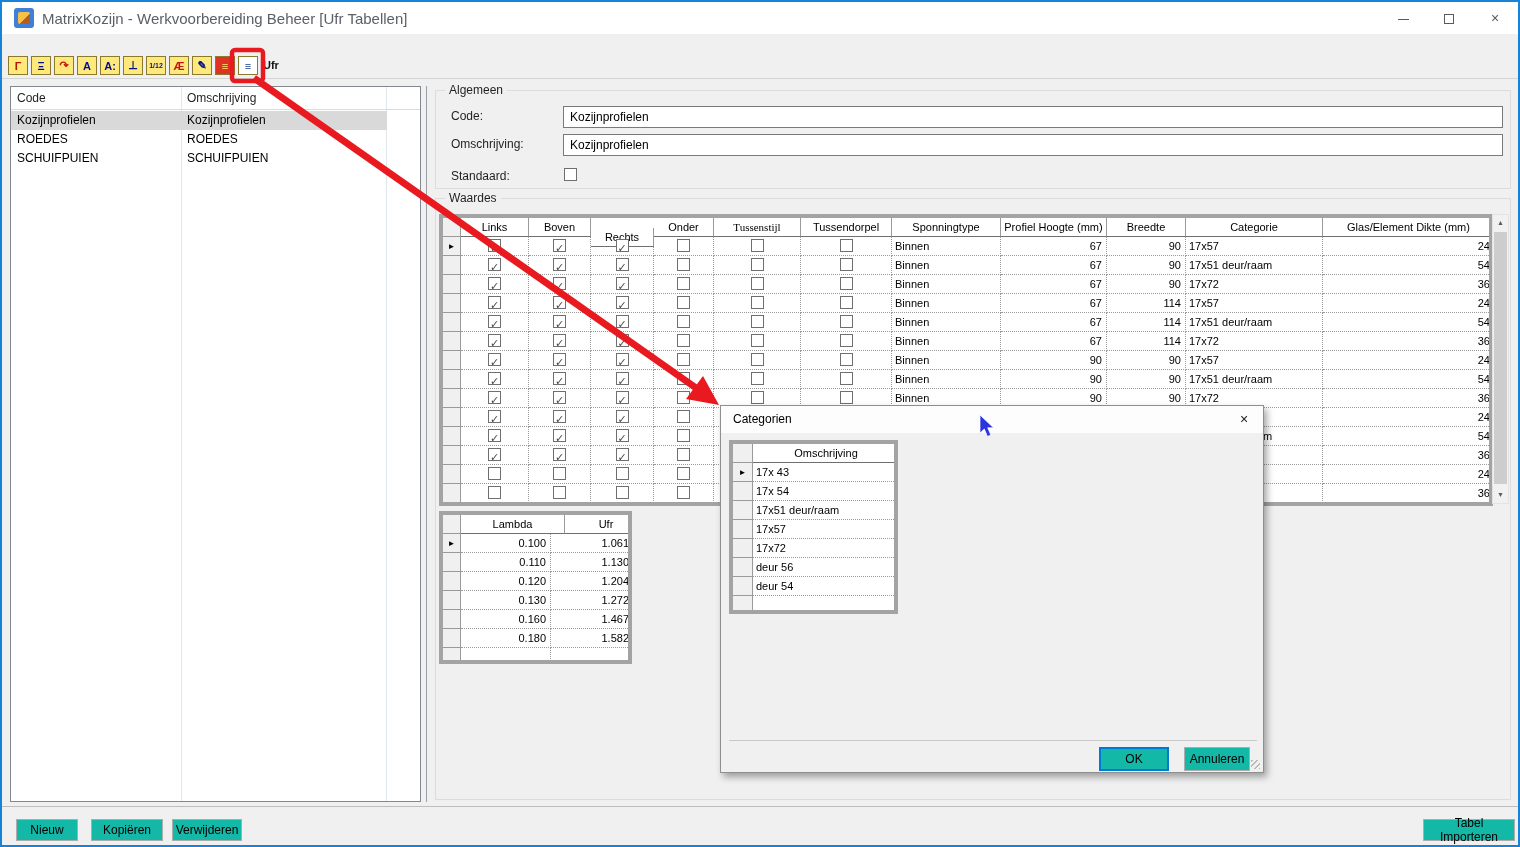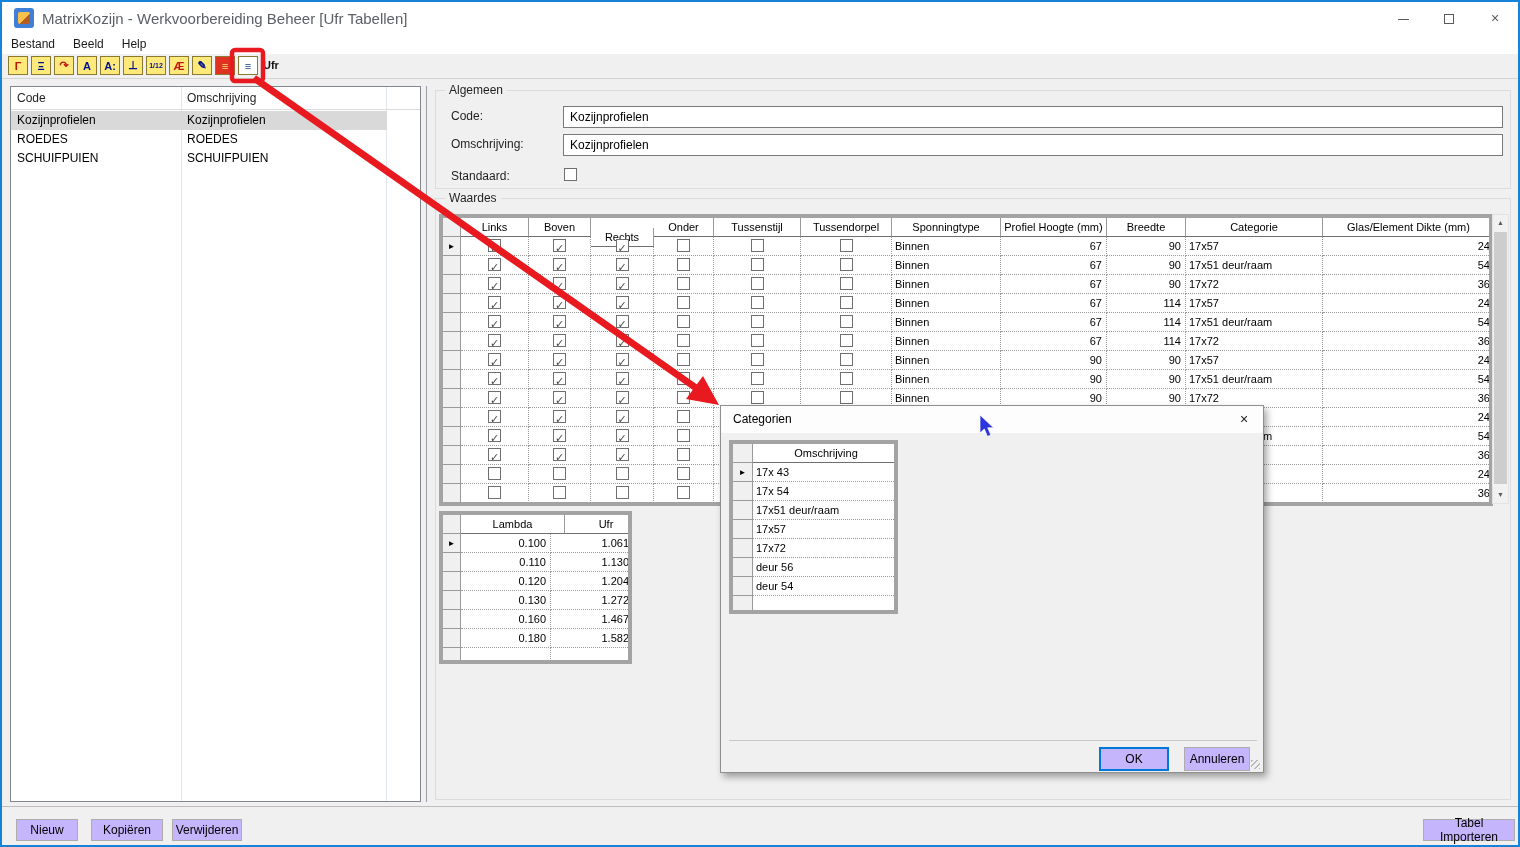--- a/index.html
+++ b/index.html
@@ -66,21 +66,21 @@
   .cb { width:13px; height:13px; border:1px solid #6f6f6f; background:#fff; margin:2px auto 0; position:relative; }
   .cb.on::after { content:"✓"; position:absolute; left:1px; top:-1px; font-size:11px; color:#4a4a4a; }
 
   
   .scroll { position:absolute; width:17px; background:#f1f1f1; border:1px solid #e3e3e3; }
   .sc-btn { position:absolute; left:0; width:15px; height:16px; text-align:center; font-size:7px; color:#5c5c5c; line-height:16px; }
   .sc-thumb { position:absolute; left:1px; width:13px; background:#cdcdcd; }
 
   
   .footer-sep { position:absolute; left:0; top:804px; width:1516px; height:1px; background:#bdbdbd; }
-  .btn { position:absolute; height:22px; background:#c4b5fd; border:1px solid #adadad; font-size:12px; color:#000;
+  .btn { position:absolute; height:22px; background:#14b8a6; border:1px solid #adadad; font-size:12px; color:#000;
     text-align:center; display:flex; align-items:center; justify-content:center; }
   .btn.default { border:2px solid #0078d7; }
 
   
   .dialog { position:absolute; left:718px; top:403px; width:544px; height:368px; background:#f0f0f0;
     border:1px solid #8f8f8f; box-shadow:3px 4px 7px rgba(0,0,0,.35); }
   .dlg-title { position:absolute; left:0; top:0; width:100%; height:27px; background:#fdfdfd; }
   .dlg-title span { position:absolute; left:12px; top:6px; font-size:12px; color:#000; }
   .dlg-close { position:absolute; right:8px; top:4px; width:22px; height:19px; text-align:center; line-height:19px; font-size:14px; color:#1a1a1a; }
   .dlg-sep { position:absolute; left:8px; top:334px; width:528px; height:1px; background:#c8c8c8; }
@@ -95,25 +95,20 @@
 <div class="win" style="border-color: rgb(22, 131, 217);">
 
   <div class="titlebar">
     <div class="appicon"></div>
     <div class="title">MatrixKozijn - Werkvoorbereiding Beheer [Ufr Tabellen]</div>
     <div class="wctrl wc-min"><span></span></div>
     <div class="wctrl wc-max"><span></span></div>
     <div class="wctrl wc-close">×</div>
   </div>
 
-  <div class="menubar">
-    <span class="menu-item">Bestand</span>
-    <span class="menu-item">Beeld</span>
-    <span class="menu-item">Help</span>
-  </div>
 
   <div class="toolbar">
     <div id="tb-icons">
         <div class="tbi" style="background: rgb(255, 233, 122); color: rgb(180, 20, 0);">Γ</div>
         <div class="tbi" style="background: rgb(255, 233, 122); color: rgb(0, 17, 140);">Ξ</div>
         <div class="tbi" style="background: rgb(255, 233, 122); color: rgb(196, 20, 20);">↷</div>
         <div class="tbi" style="background: rgb(255, 233, 122); color: rgb(0, 17, 140);">A</div>
         <div class="tbi" style="background: rgb(255, 233, 122); color: rgb(0, 17, 140);">A:</div>
         <div class="tbi" style="background: rgb(255, 233, 122); color: rgb(0, 17, 140);">⊥</div>
         <div class="tbi small" style="background: rgb(255, 233, 122); color: rgb(0, 17, 140);">1/12</div>
@@ -163,21 +158,21 @@
     <span class="grp-label">Waardes</span>
   </div>
 
   <div class="grid" style="left:437px; top:212px; width:1054px; height:292px;" id="w-grid">
       <div class="g-row hd">
         <div class="gc selcol" style="width: 18px;"></div>
         <div class="gc " style="width: 68px;">Links</div>
         <div class="gc " style="width: 62px;">Boven</div>
         <div class="gc " style="width: 63px; margin-top: 10px;">Rechts</div>
         <div class="gc " style="width: 60px;">Onder</div>
-        <div class="gc " style="width: 87px;">Tussenstijl</div>
+        <div class="gc " style="width: 87px; font-family: Liberation Serif, serif;">Tussenstijl</div>
         <div class="gc " style="width: 91px;">Tussendorpel</div>
         <div class="gc " style="width: 109px;">Sponningtype</div>
         <div class="gc " style="width: 106px;">Profiel Hoogte (mm)</div>
         <div class="gc " style="width: 79px;">Breedte</div>
         <div class="gc " style="width: 137px;">Categorie</div>
         <div class="gc " style="width: 172px;">Glas/Element Dikte (mm)</div>
       </div>
       <div class="g-row">
         <div class="gc selcol" style="width: 18px;">
           <div class="g-arrow">►</div>

